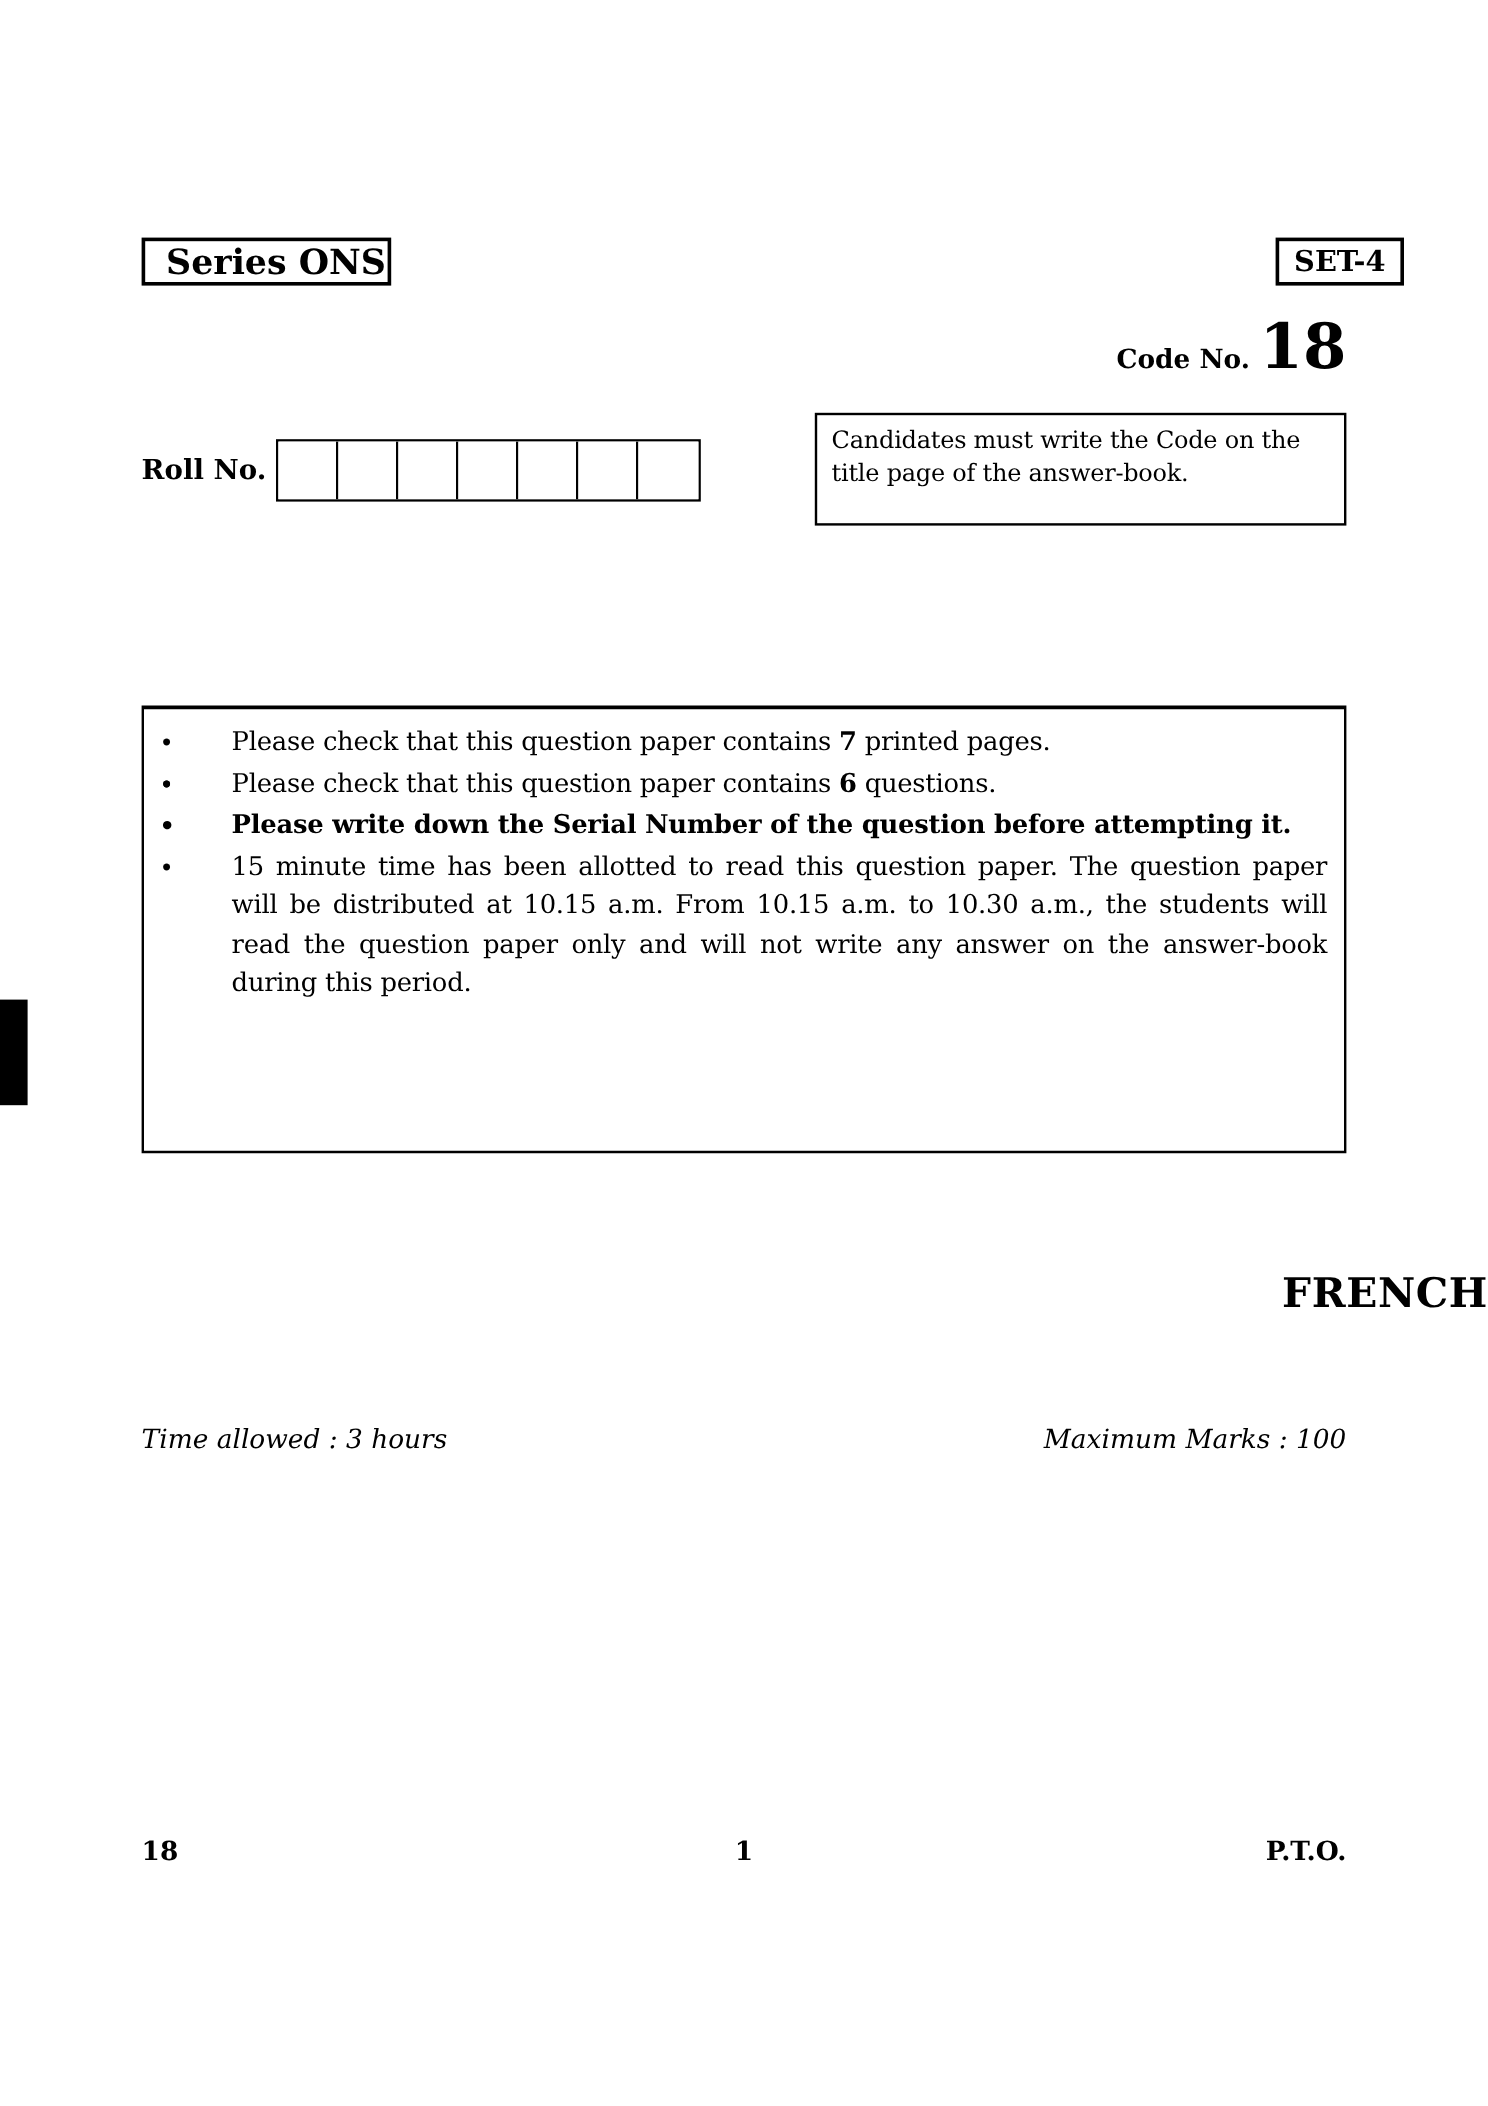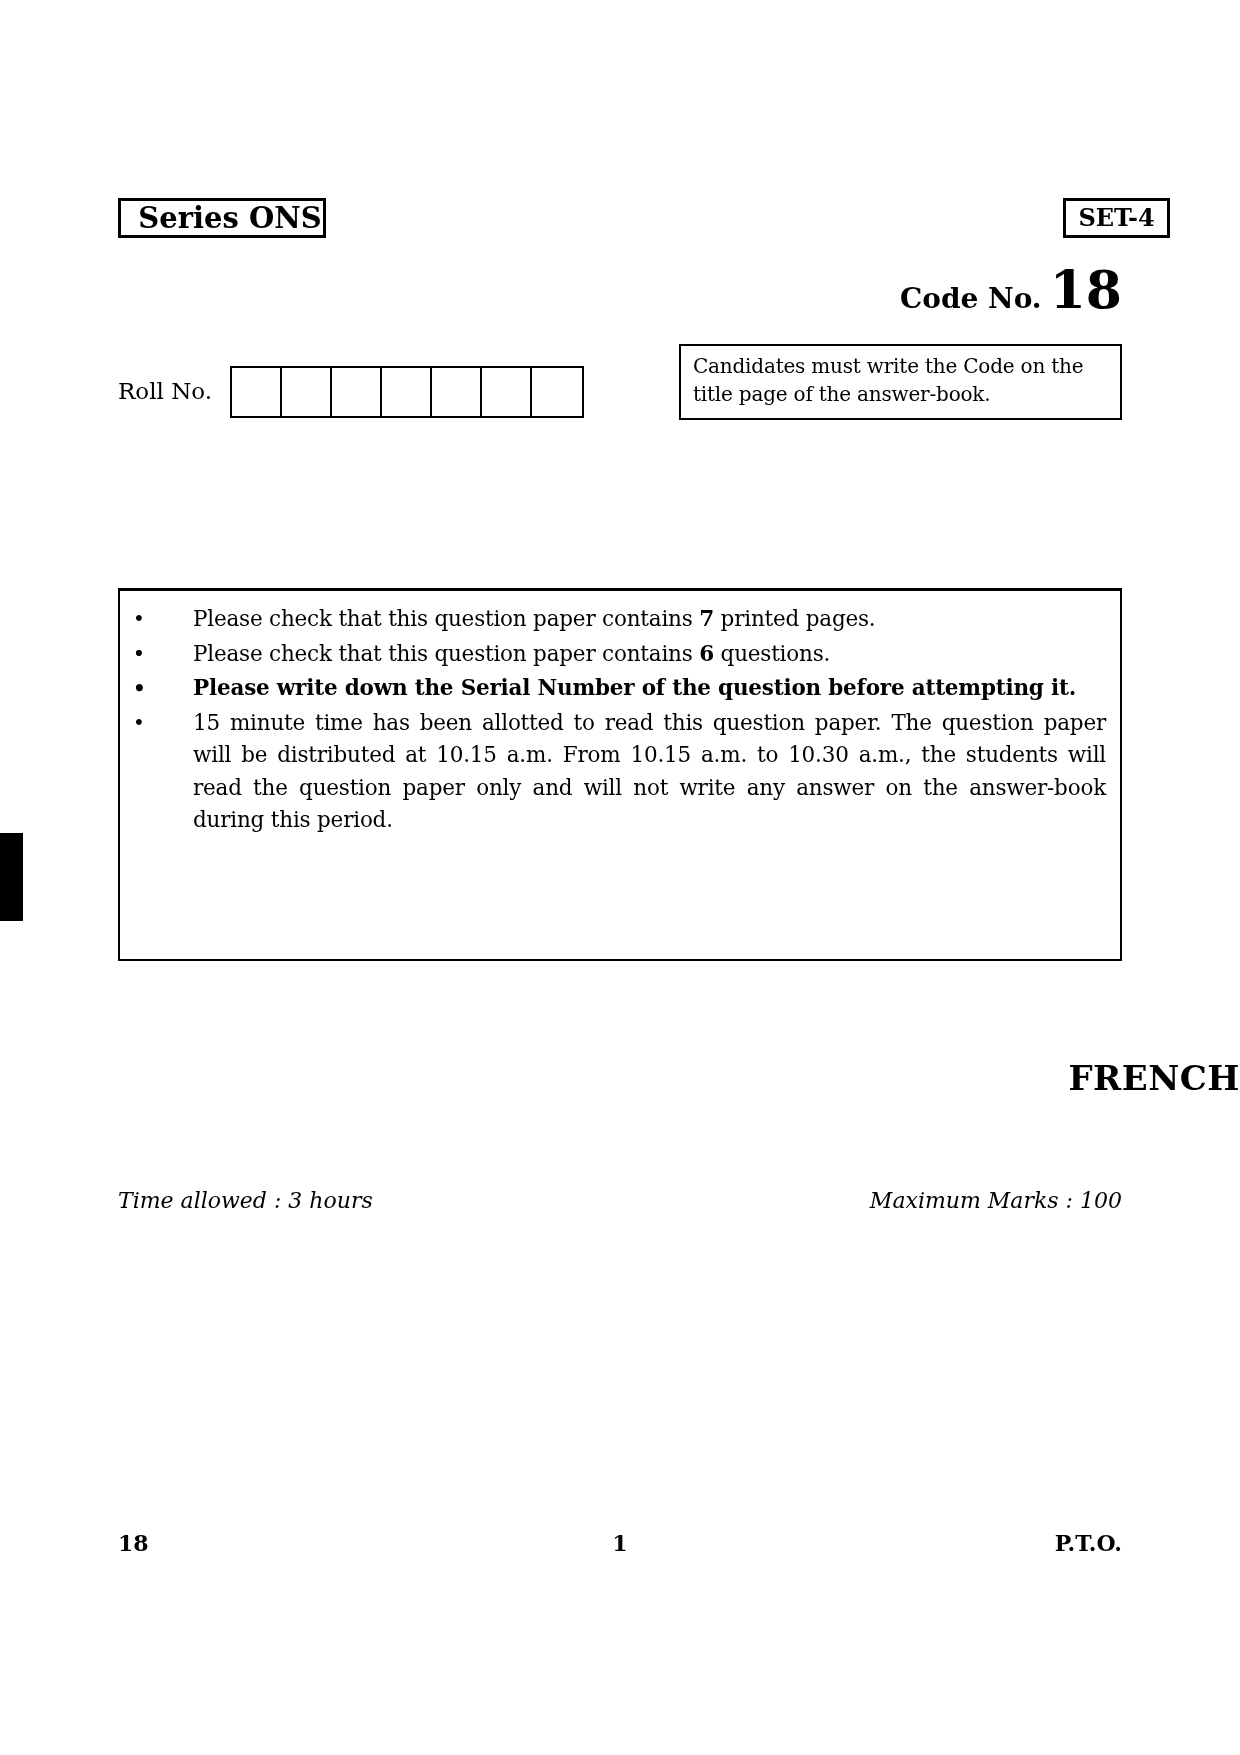--- a/index.html
+++ b/index.html
@@ -18,36 +18,36 @@
     .set-box {
       left: 1015px; top: 198px; width: 107px; height: 40px;
       border: 3px solid #000; box-sizing: border-box;
       font-weight: bold; font-size: 24px; line-height: 33px;
       text-align: center; white-space: nowrap; margin-left: 48px;
     }
     .code-no {
       right: 118px; top: 262px; white-space: nowrap;
       display: flex; align-items: baseline; gap: 8px;
     }
-    .code-no .lbl { font-weight: bold; font-size: 28px; }
+    .code-no .lbl { font-weight: bold; font-size: 22px; }
     .code-no .num { font-weight: bold; font-size: 52px; line-height: 56px; }
     .roll-label {
-      left: 118px; top: 378px; font-weight: normal; font-size: 23px; white-space: nowrap;
+      left: 118px; top: 378px; font-weight: bold; font-size: 23px; white-space: nowrap;
     }
     .roll-boxes {
       left: 230px; top: 366px; height: 52px; display: flex;
       border: 2px solid #000; box-sizing: border-box;
     }
     .roll-cell {
       width: 50px; height: 48px; box-sizing: border-box;
       border-right: 2px solid #000; background: #fff;
     }
     .roll-cell:last-child { border-right: none; }
     .cand-box {
-      left: 679px; top: 344px; width: 443px; height: 76px;
+      left: 679px; top: 344px; width: 443px; height: 94px;
       border: 2.5px solid #000; box-sizing: border-box;
       font-size: 20px; line-height: 28px; padding: 6px 10px 0 12px;
       letter-spacing: -0.2px;
     }
     .instr-box {
       left: 118px; top: 588px; width: 1004px; height: 373px;
       border: 2px solid #000; border-top: 3px solid #000; box-sizing: border-box;
       padding: 12px 14px 0 0;
     }
     .instr-list { list-style: none; margin: 0; padding: 0; }

